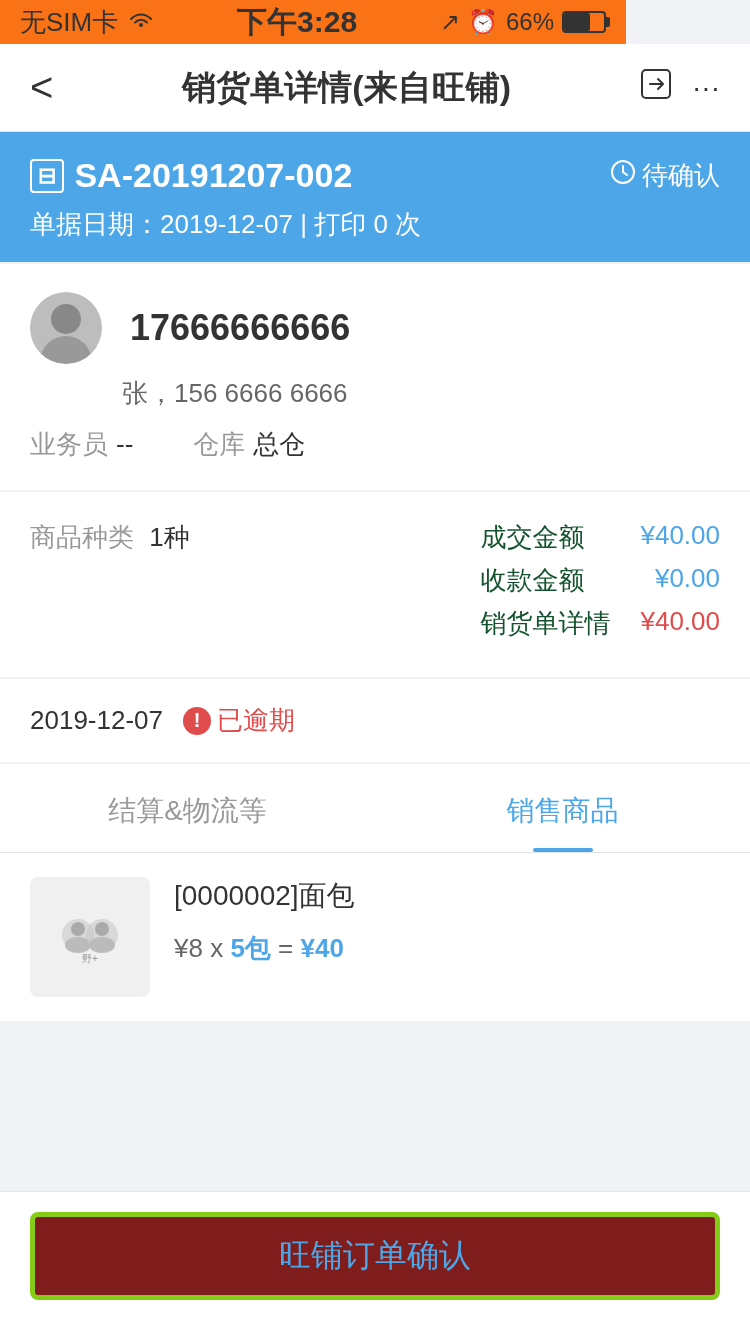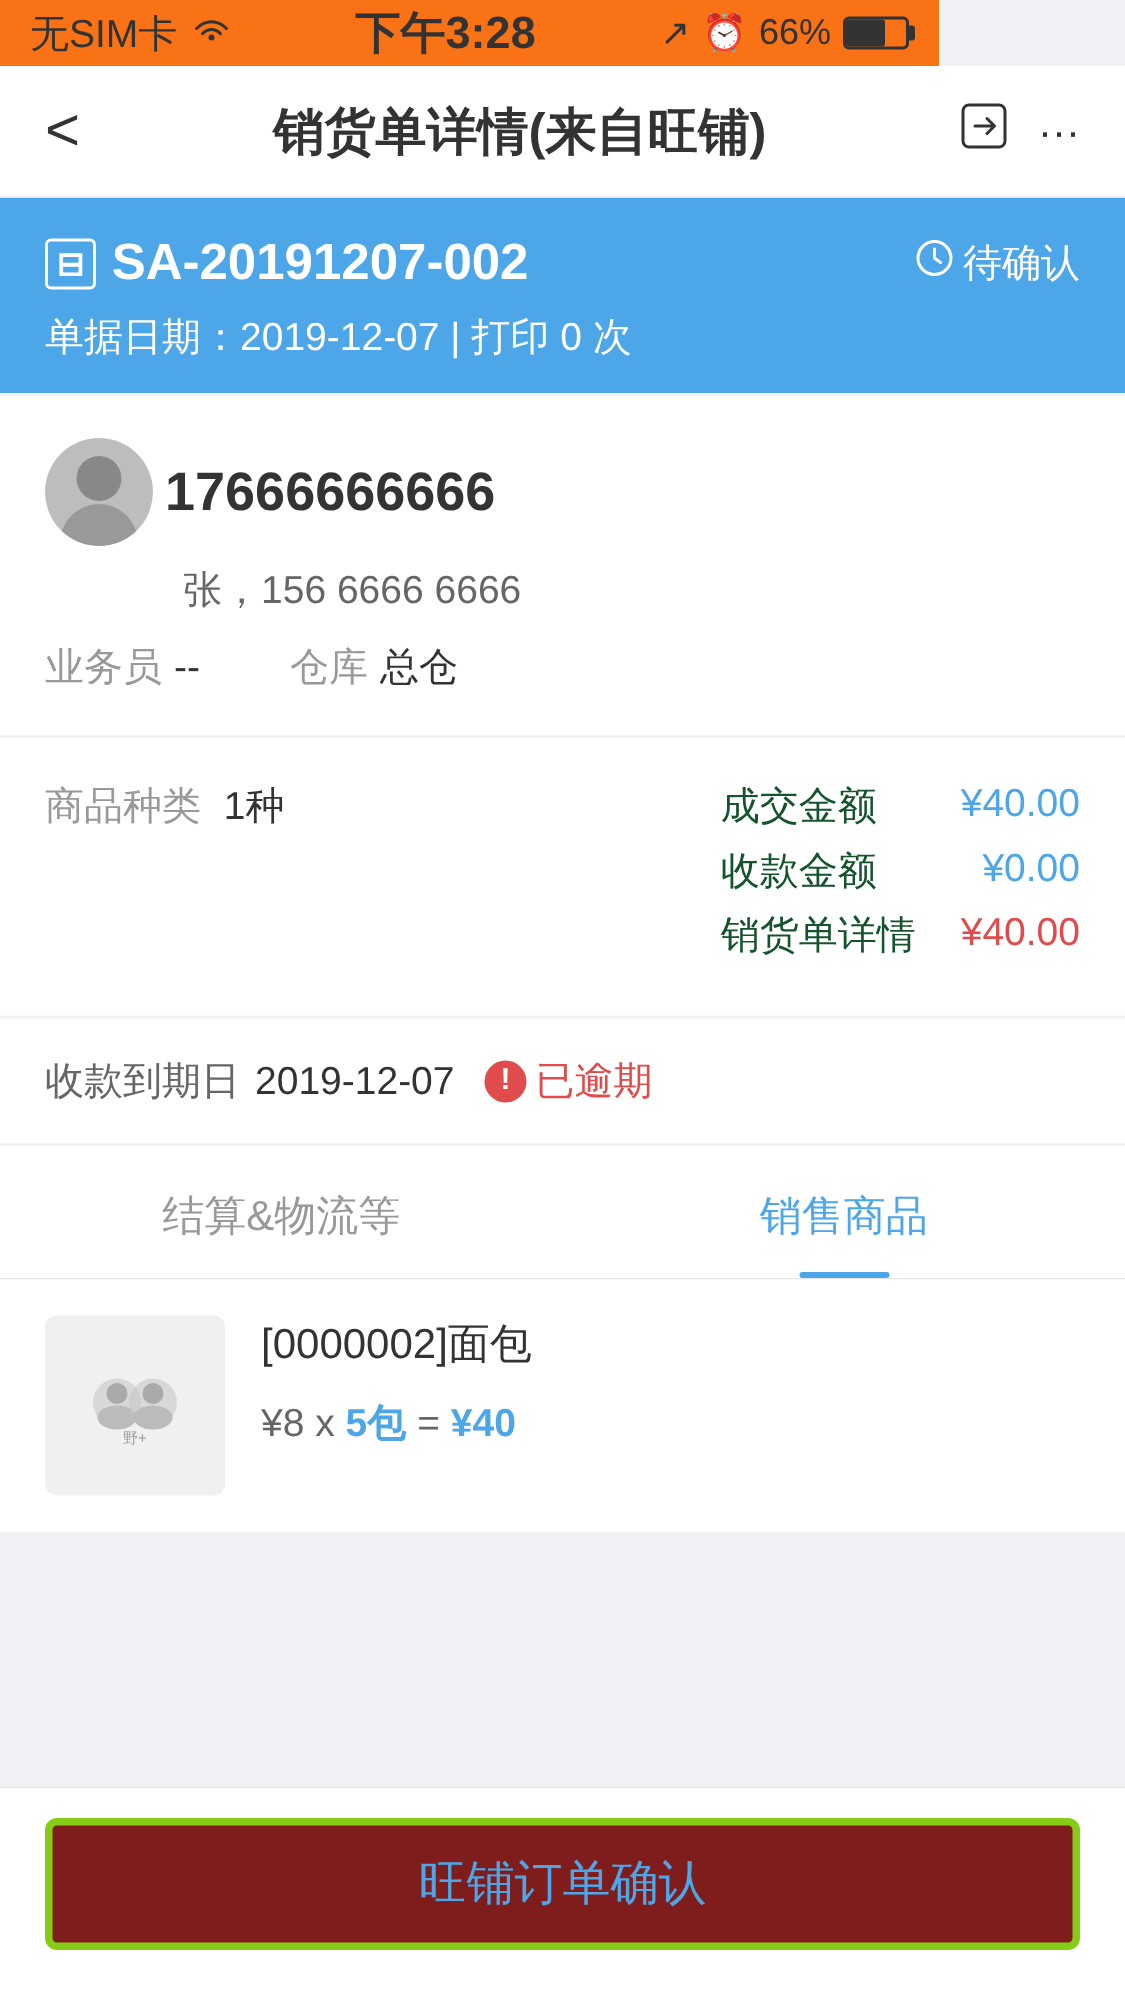--- a/index.html
+++ b/index.html
@@ -104,21 +104,21 @@
 
     
     .customer-section {
       background: #fff;
       padding: 28px 30px;
       margin-bottom: 2px;
     }
     .customer-top {
       display: flex;
       align-items: center;
-      gap: 8px;
+      gap: 28px;
       margin-bottom: 12px;
     }
     .customer-avatar {
       width: 72px; height: 72px;
       border-radius: 50%;
       background: #e0e0e0;
       display: flex;
       align-items: center;
       justify-content: center;
       overflow: hidden;
@@ -419,21 +419,20 @@
       <span class="amount-blue">¥0.00</span>
     </div>
     <div class="summary-row">
       <span class="summary-row-label">销货单详情</span>
       <span class="amount-red">¥40.00</span>
     </div>
   </div>
 </div>
 
 <div class="due-section">
-  <span class="due-label">收款到期日</span>
   <span class="due-date">2019-12-07</span>
   <div class="overdue-badge">
     <div class="warning-icon">!</div>
     <span>已逾期</span>
   </div>
 </div>
 
 <div class="tabs-section">
   <div class="tabs-header">
     <div class="tab-item">

